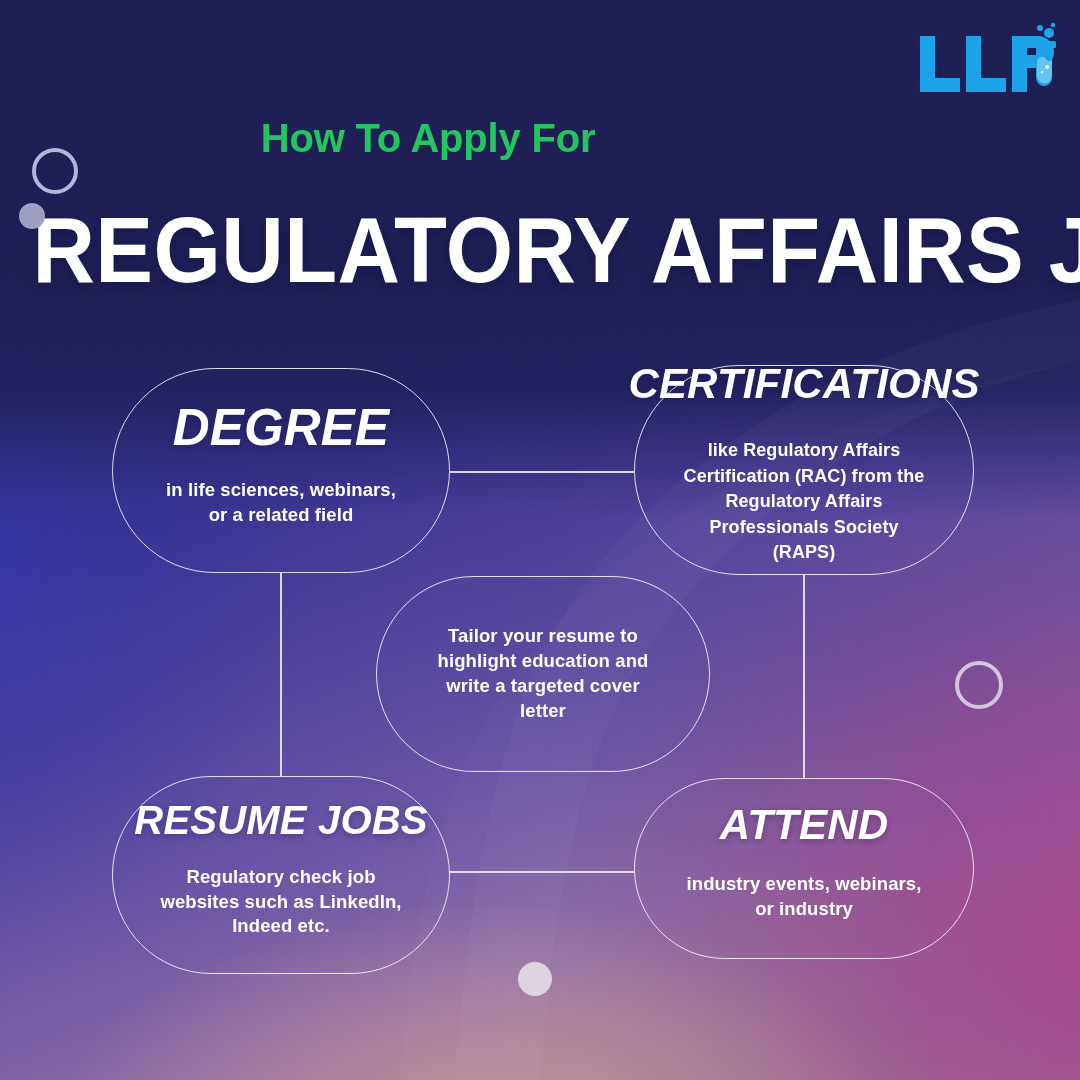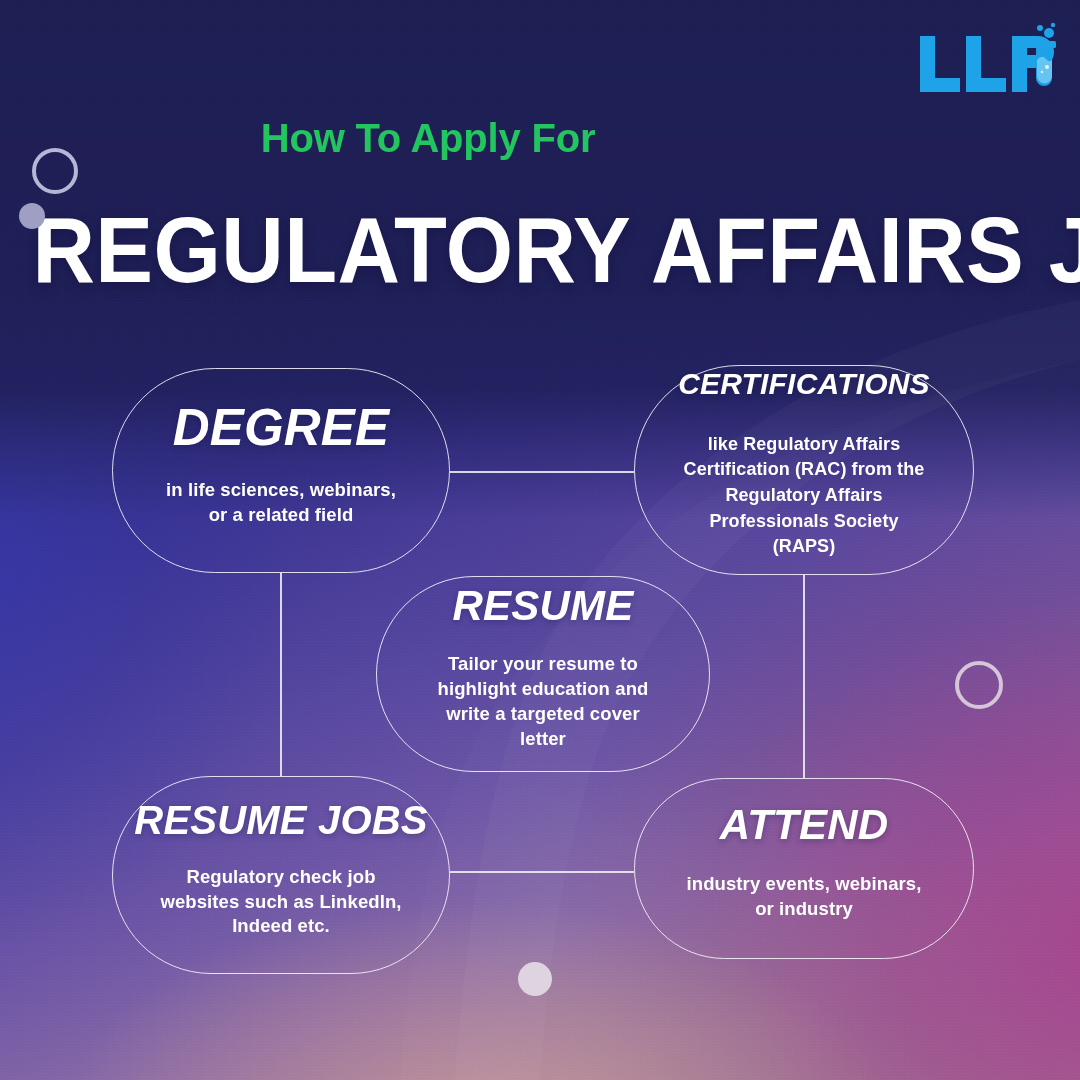--- a/index.html
+++ b/index.html
@@ -189,21 +189,21 @@
     margin: 12px;
     letter-spacing: 0.1px;
   }
 
   #node-degree        { left: 112px; top: 368px;  width: 338px; height: 205px; }
   #node-certifications{ left: 634px; top: 365px;  width: 340px; height: 210px; }
   #node-resume        { left: 376px; top: 576px;  width: 334px; height: 196px; }
   #node-search-jobs   { left: 112px; top: 776px;  width: 338px; height: 198px; }
   #node-attend        { left: 634px; top: 778px;  width: 340px; height: 181px; }
 
-  #node-certifications .node-title { font-size: 30px; margin-bottom: 20px; }
+  #node-certifications .node-title { font-size: 42px; margin-bottom: 20px; }
   #node-certifications .node-desc  { font-size: 18px; line-height: 1.42; }
   #node-resume .node-title { font-size: 42px; }
   #node-search-jobs .node-title { font-size: 40px; }
   #node-attend .node-title { font-size: 42px; }
 </style>
 </head>
 <body>
 
 <div id="poster">
 
@@ -264,21 +264,20 @@
     <div class="node-title">DEGREE</div>
     <div class="node-desc">in life sciences, webinars, or a related field</div>
   </div>
 
   <div class="node" id="node-certifications">
     <div class="node-title">CERTIFICATIONS</div>
     <div class="node-desc">like Regulatory Affairs Certification (RAC) from the Regulatory Affairs Professionals Society (RAPS)</div>
   </div>
 
   <div class="node" id="node-resume">
-    <div class="node-title">RESUME</div>
     <div class="node-desc">Tailor your resume to highlight education and write a targeted cover letter</div>
   </div>
 
   <div class="node" id="node-search-jobs">
     <div class="node-title">RESUME JOBS</div>
     <div class="node-desc">Regulatory check job websites such as LinkedIn, Indeed etc.</div>
   </div>
 
   <div class="node" id="node-attend">
     <div class="node-title">ATTEND</div>

